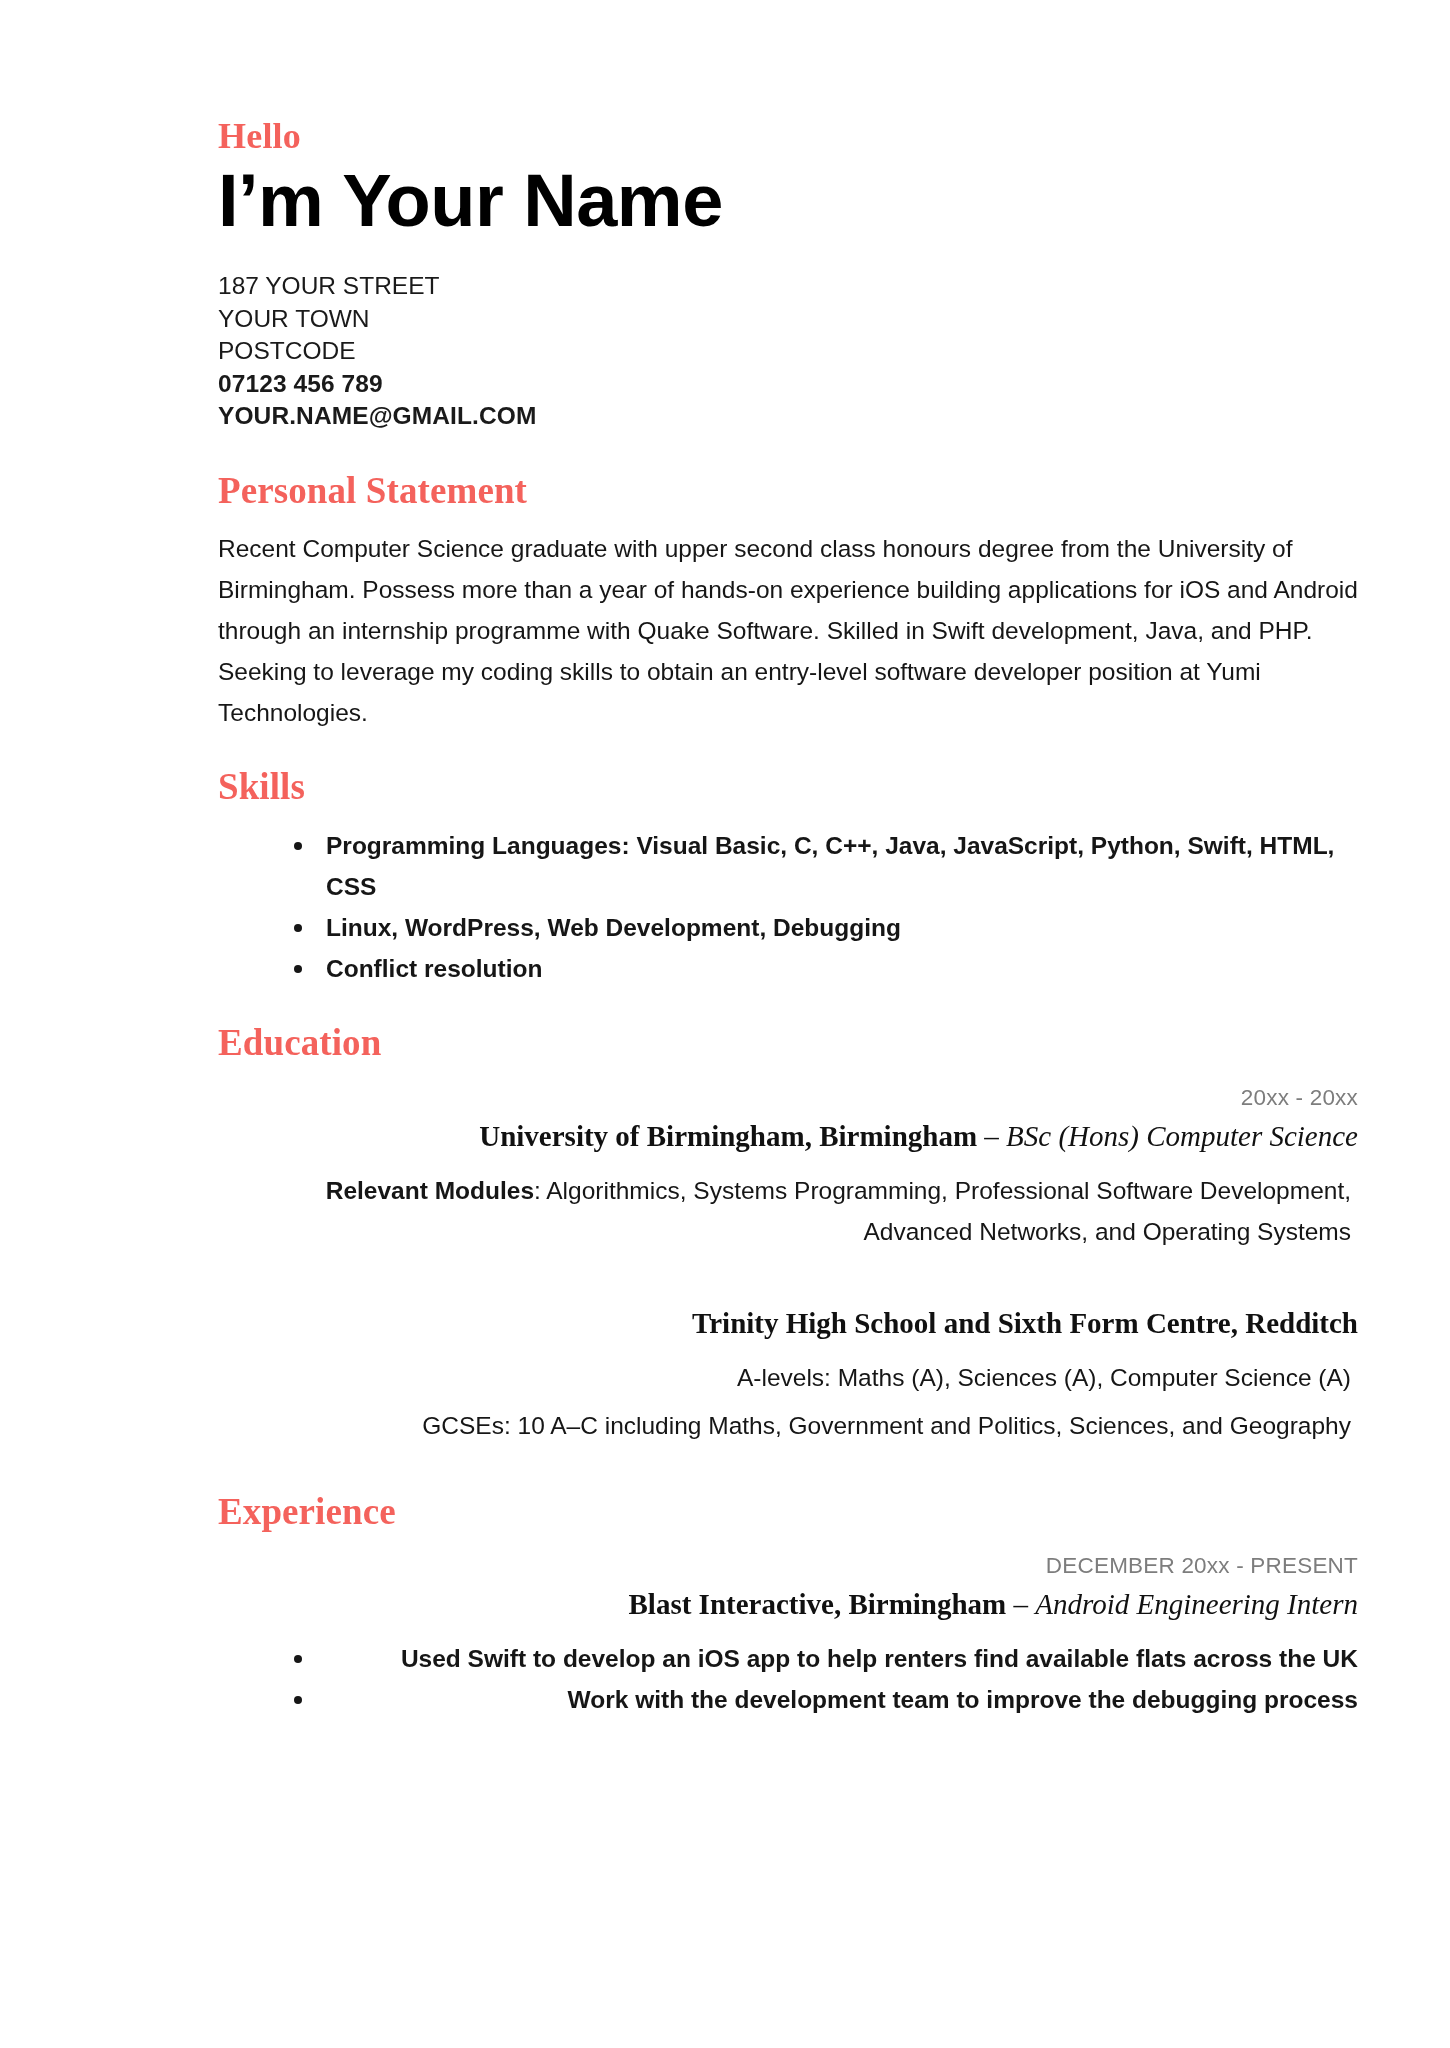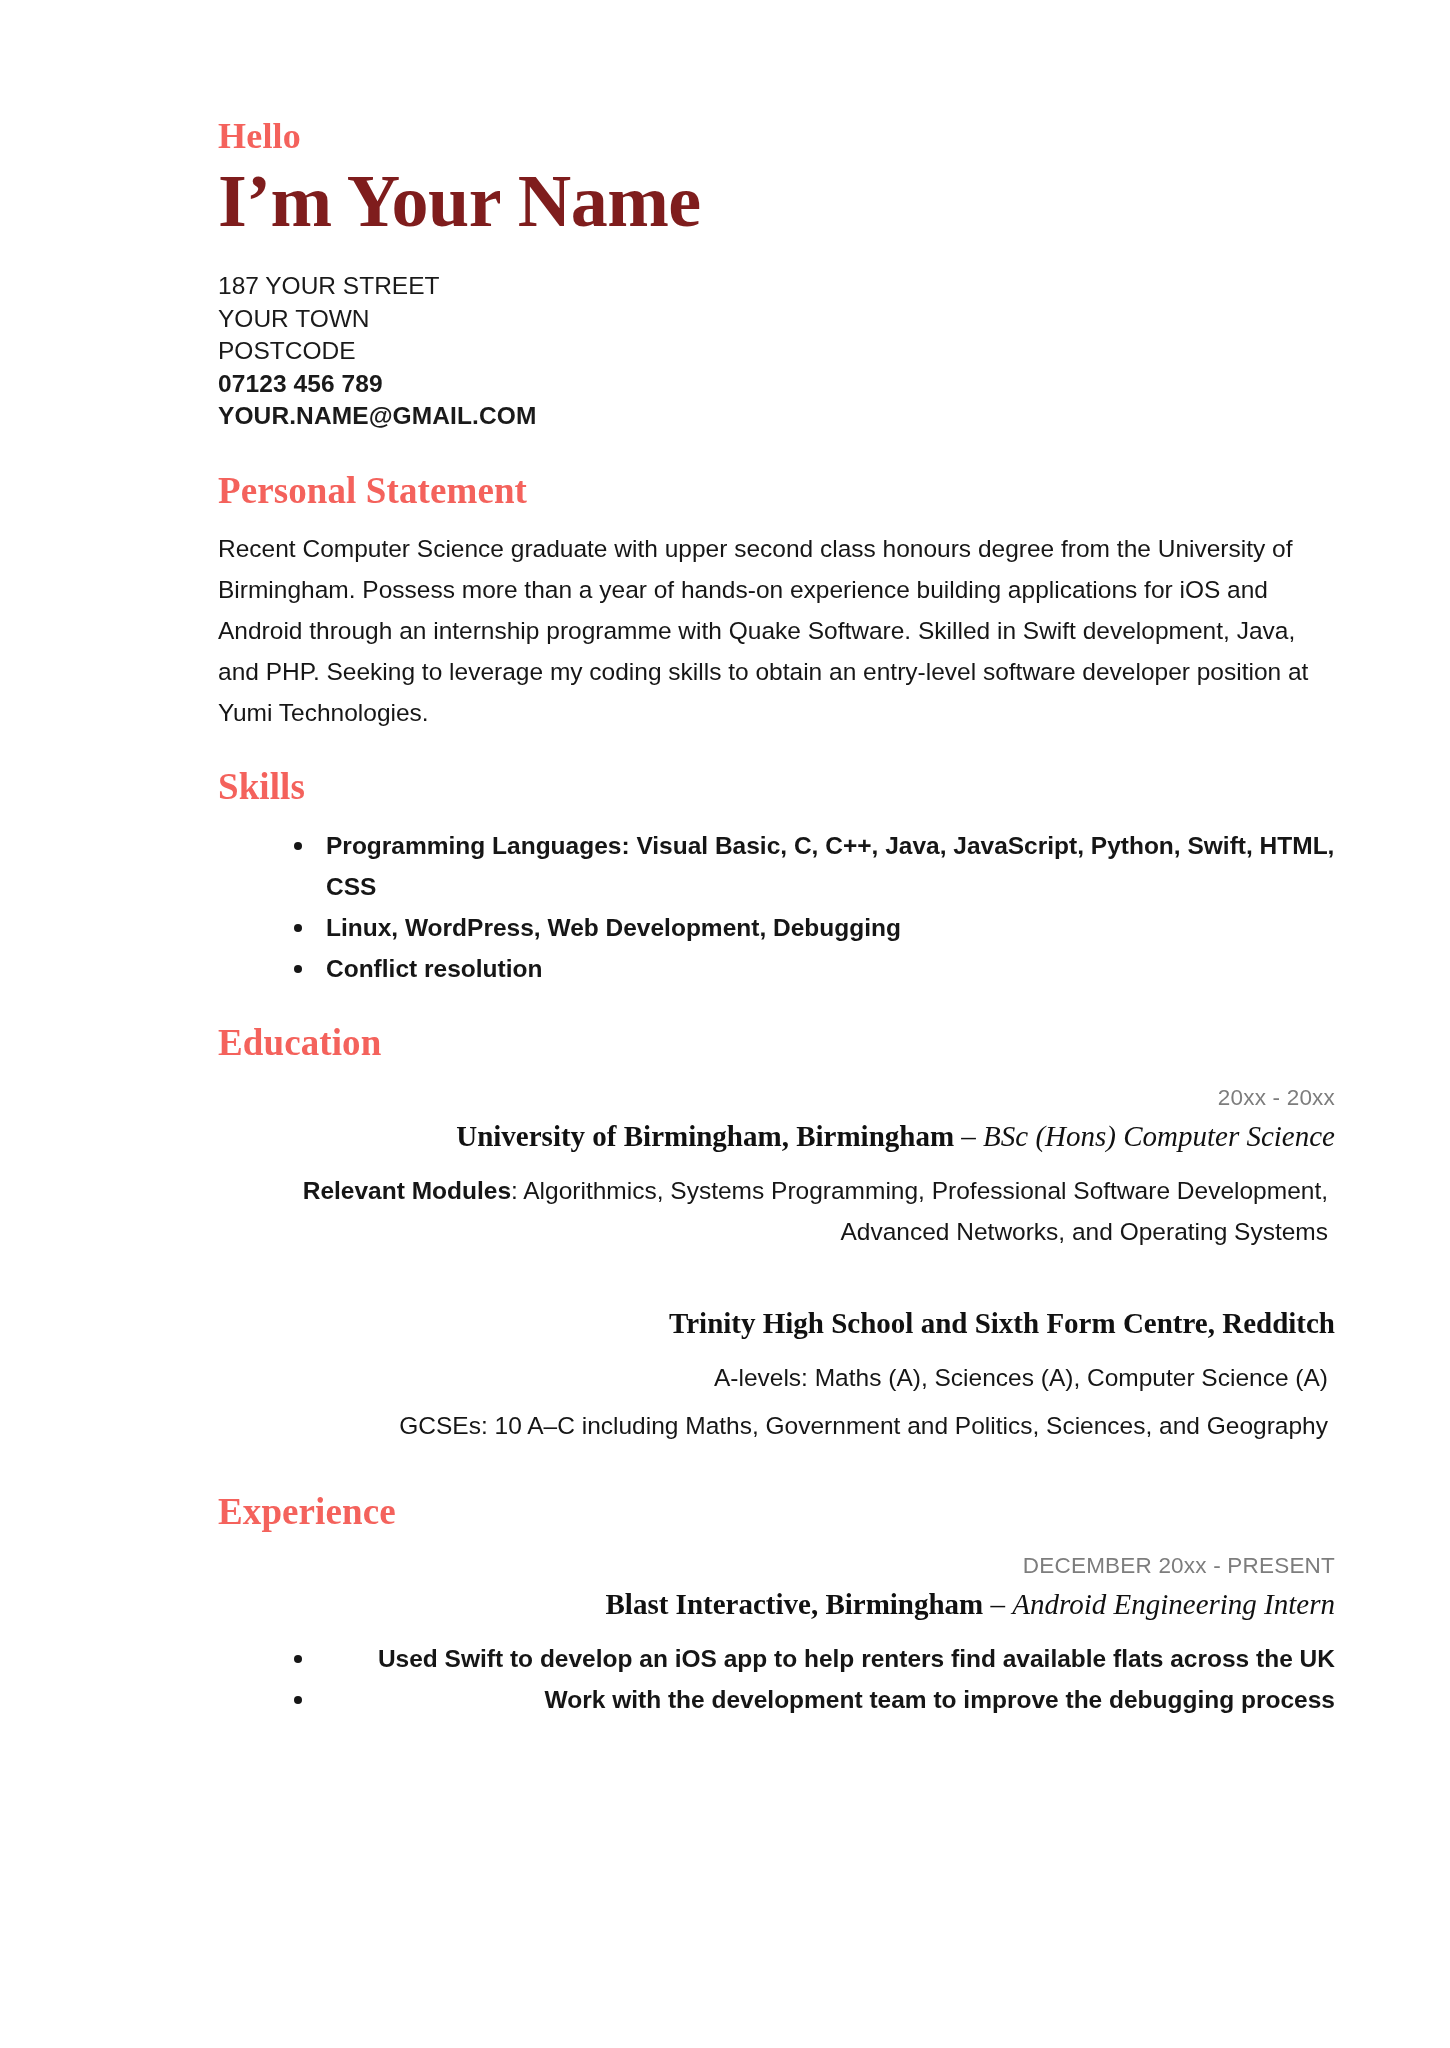--- a/index.html
+++ b/index.html
@@ -14,39 +14,39 @@
     font-family: "Liberation Sans", sans-serif;
     color: #1a1a1a;
     overflow: hidden;
   }
 
   .page {
     position: relative;
     width: 1450px;
     height: 2048px;
     background: #ffffff;
-    padding: 118px 115px 0 218px;
+    padding: 118px 92px 0 218px;
   }
 
   
   .hello {
     font-family: "Liberation Serif", "DejaVu Serif", serif;
     font-weight: 700;
     font-size: 36px;
     line-height: 1.05;
     color: #f4625c;
     letter-spacing: 0.2px;
     margin: 0 0 6px 0;
   }
   .full-name {
-    font-family: Liberation Serif, serif;
+    font-family: Liberation Sans, sans-serif;
     font-weight: 700;
     font-size: 74px;
     line-height: 1.06;
-    color: #7f1d1d;
+    color: #000000;
     letter-spacing: -0.5px;
     margin: 0 0 30px 0;
   }
 
   .contact {
     font-size: 24.5px;
     line-height: 32.5px;
     color: #1a1a1a;
     margin-bottom: 38px;
   }

